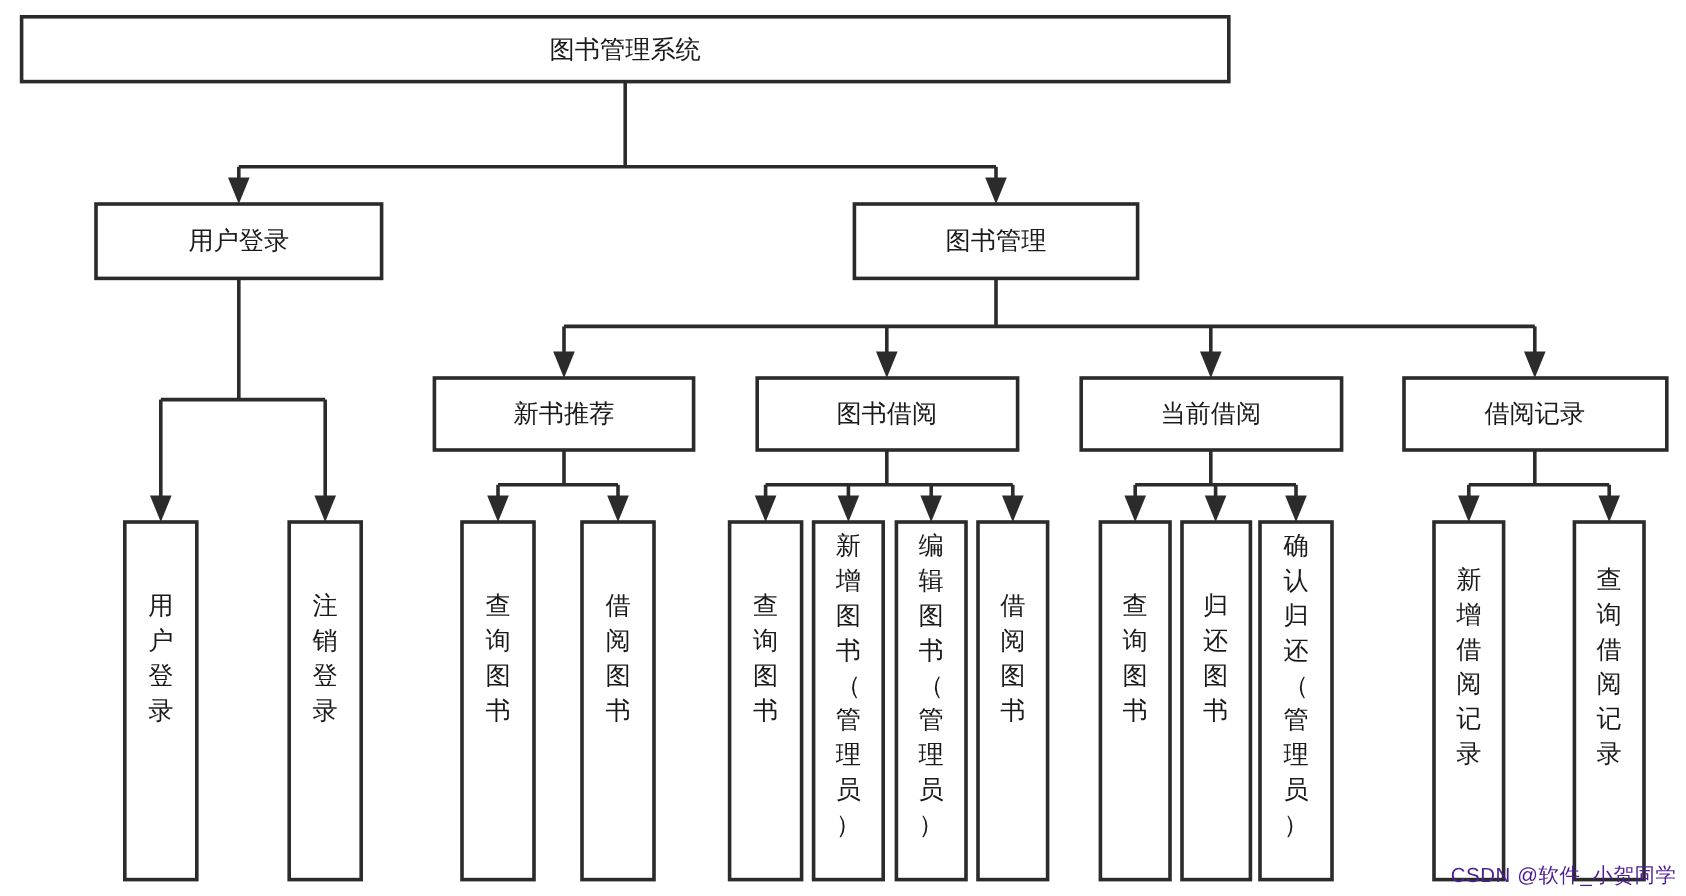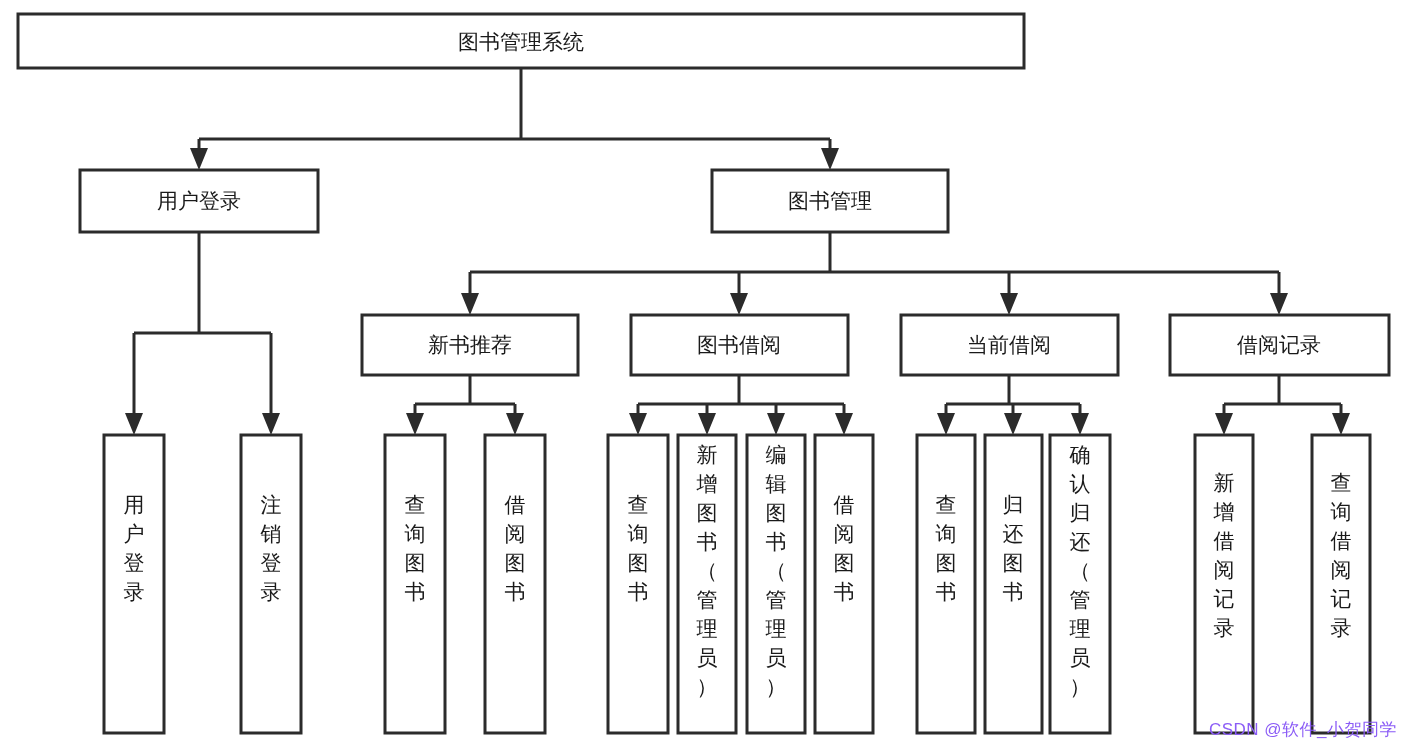--- a/index.html
+++ b/index.html
@@ -52,21 +52,21 @@
     font-size: 21px;
     fill: #1a1a1a;
     text-anchor: middle;
   }
   .watermark {
     position: absolute;
     right: 8px;
     bottom: 6px;
     font-family: "Liberation Sans", "DejaVu Sans", sans-serif;
     font-size: 17px;
-    color: #8b5cf6;
+    color: #4c1d95;
     letter-spacing: 0.5px;
     white-space: nowrap;
     pointer-events: none;
   }
 </style>
 </head>
 <body>
 
 <div id="diagram-root">
 

